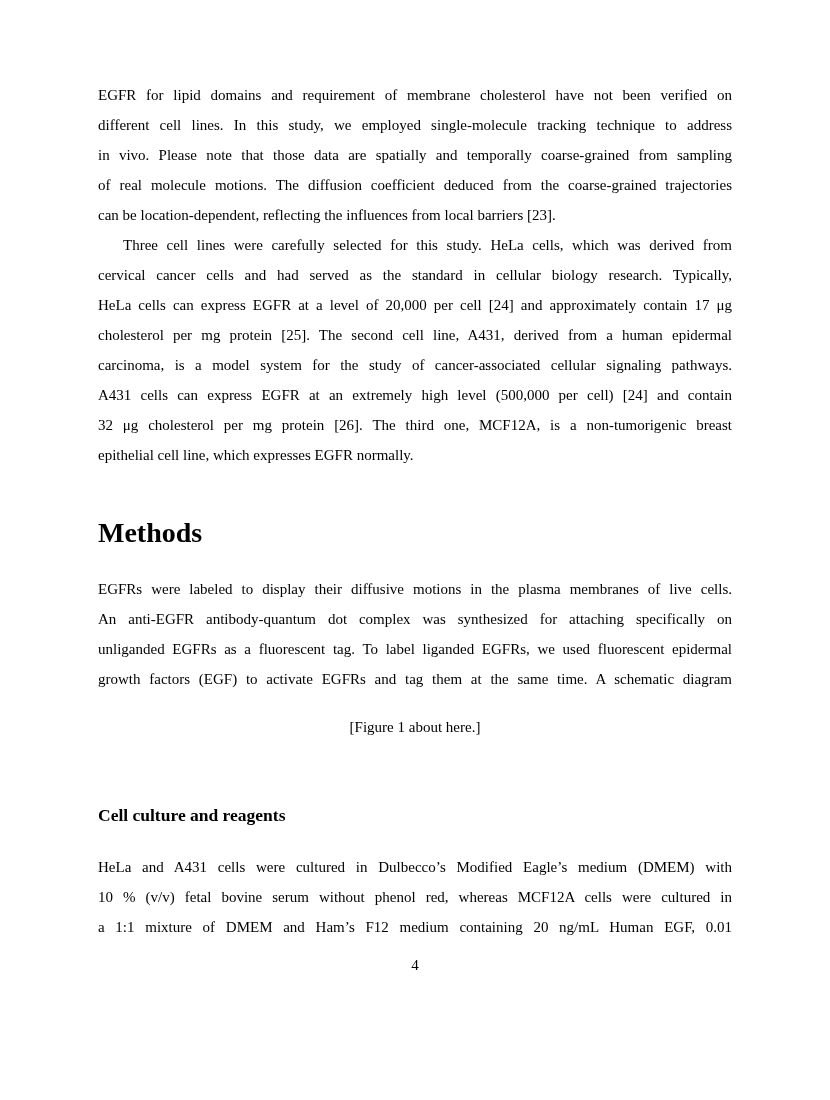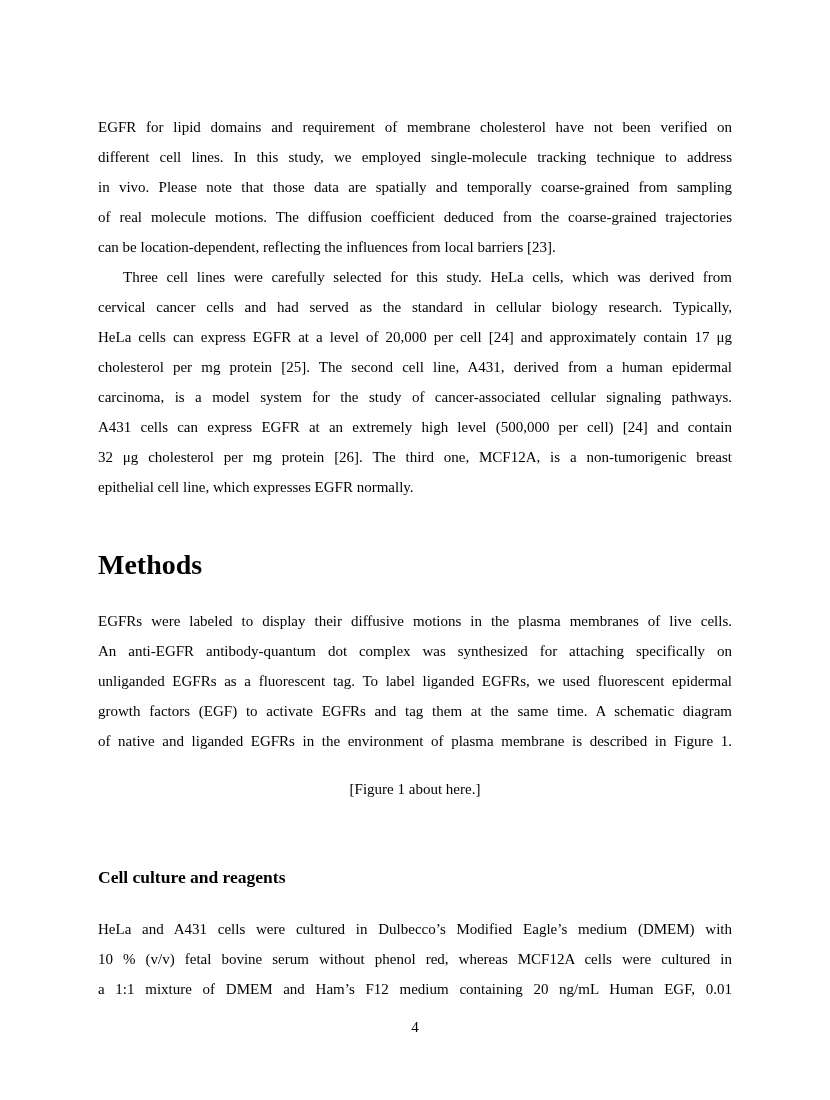--- a/index.html
+++ b/index.html
@@ -8,21 +8,21 @@
     height: 1100px;
     background: #ffffff;
     color: #000000;
     font-family: "Liberation Serif", serif;
     position: relative;
     overflow: hidden;
   }
   .content {
     position: absolute;
     left: 98px;
-    top: 112px;
+    top: 80px;
     width: 634px;
     font-size: 15px;
     line-height: 30px;
   }
   .para { margin: 0; }
   .ln {
     text-align: justify;
     text-align-last: justify;
     text-justify: inter-word;
   }
@@ -74,21 +74,20 @@
         <div class="ln last">epithelial cell line, which expresses EGFR normally.</div>
       </div>
 
     <h1 class="sec-heading">Methods</h1>
 
     <div class="para">
         <div class="ln">EGFRs were labeled to display their diffusive motions in the plasma membranes of live cells.</div>
         <div class="ln">An anti-EGFR antibody-quantum dot complex was synthesized for attaching specifically on</div>
         <div class="ln">unliganded EGFRs as a fluorescent tag. To label liganded EGFRs, we used fluorescent epidermal</div>
         <div class="ln">growth factors (EGF) to activate EGFRs and tag them at the same time. A schematic diagram</div>
-        <div class="ln">of native and liganded EGFRs in the environment of plasma membrane is described in Figure 1.</div>
       </div>
 
     <div class="figure-placeholder">[Figure 1 about here.]</div>
 
     <h2 class="subsec-heading">Cell culture and reagents</h2>
 
     <div class="para">
         <div class="ln">HeLa and A431 cells were cultured in Dulbecco’s Modified Eagle’s medium (DMEM) with</div>
         <div class="ln">10 % (v/v) fetal bovine serum without phenol red, whereas MCF12A cells were cultured in</div>
         <div class="ln">a 1:1 mixture of DMEM and Ham’s F12 medium containing 20 ng/mL Human EGF, 0.01</div>

